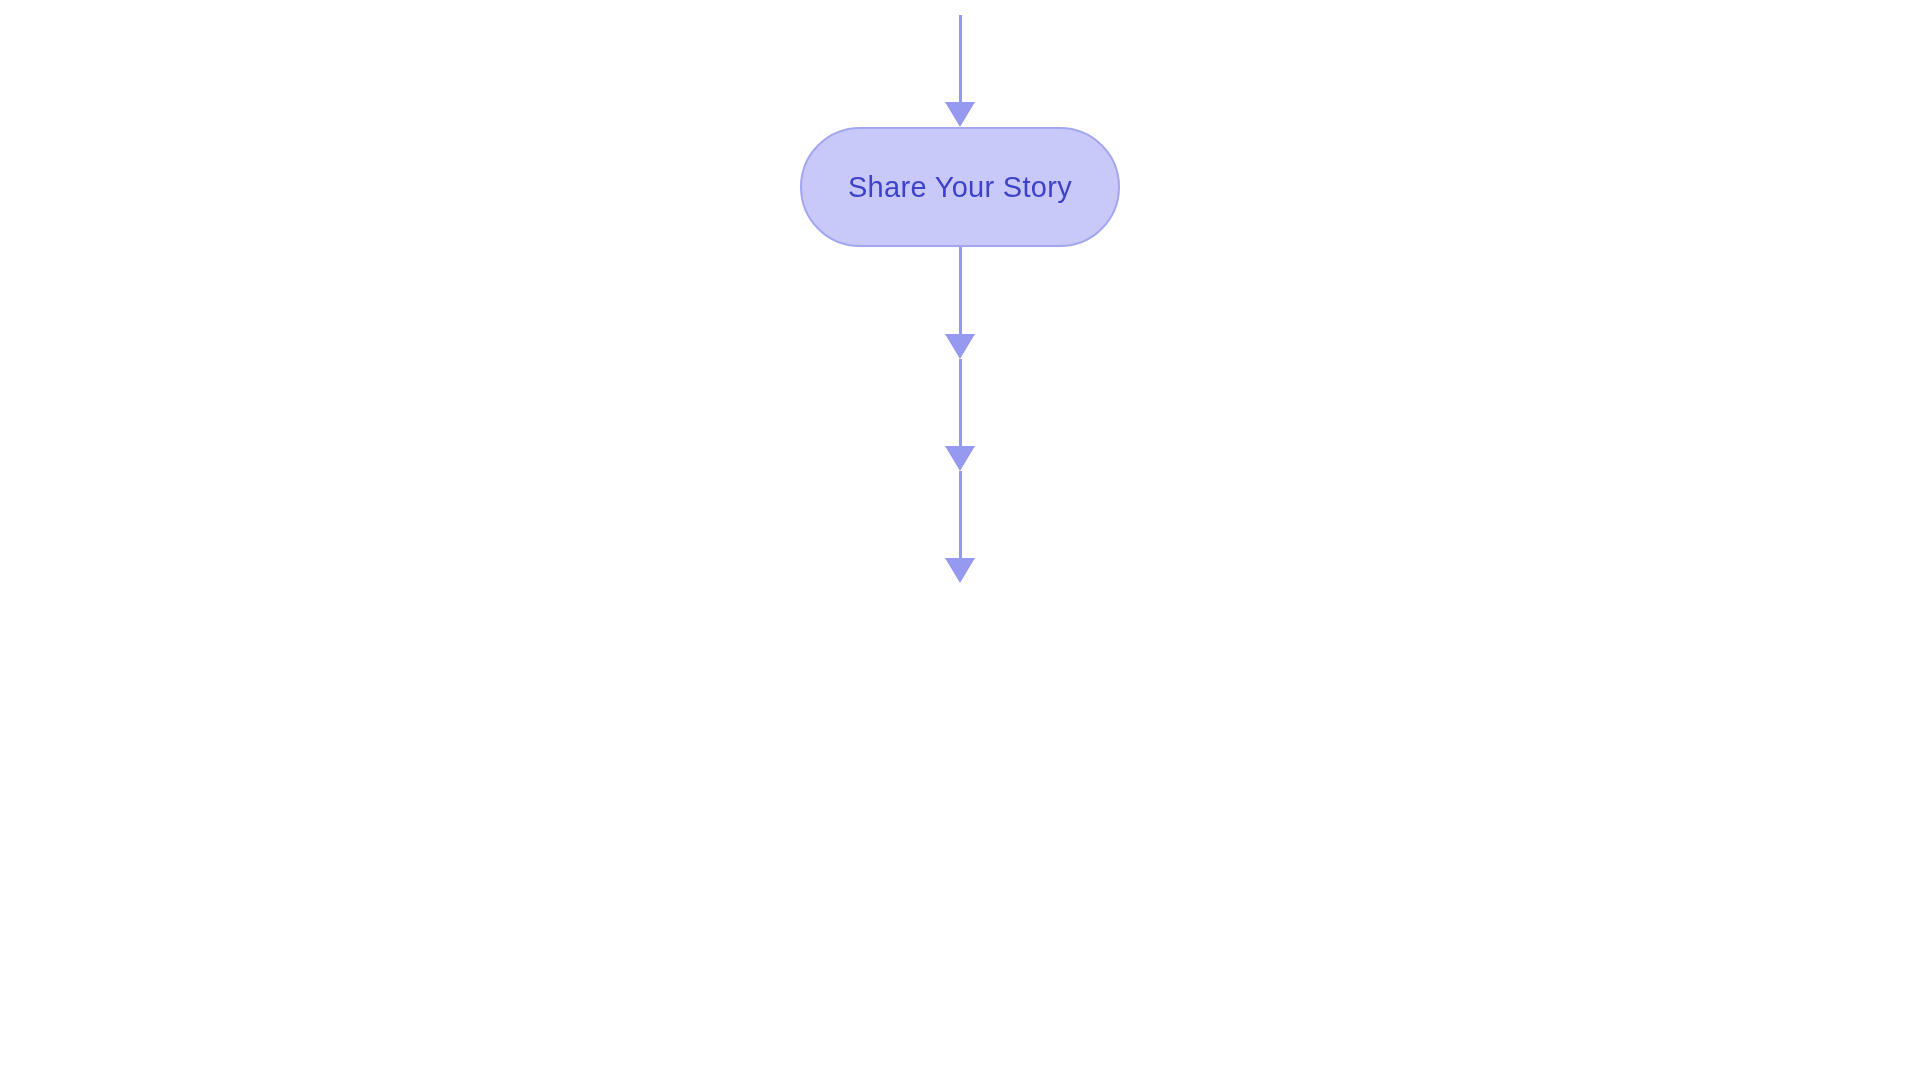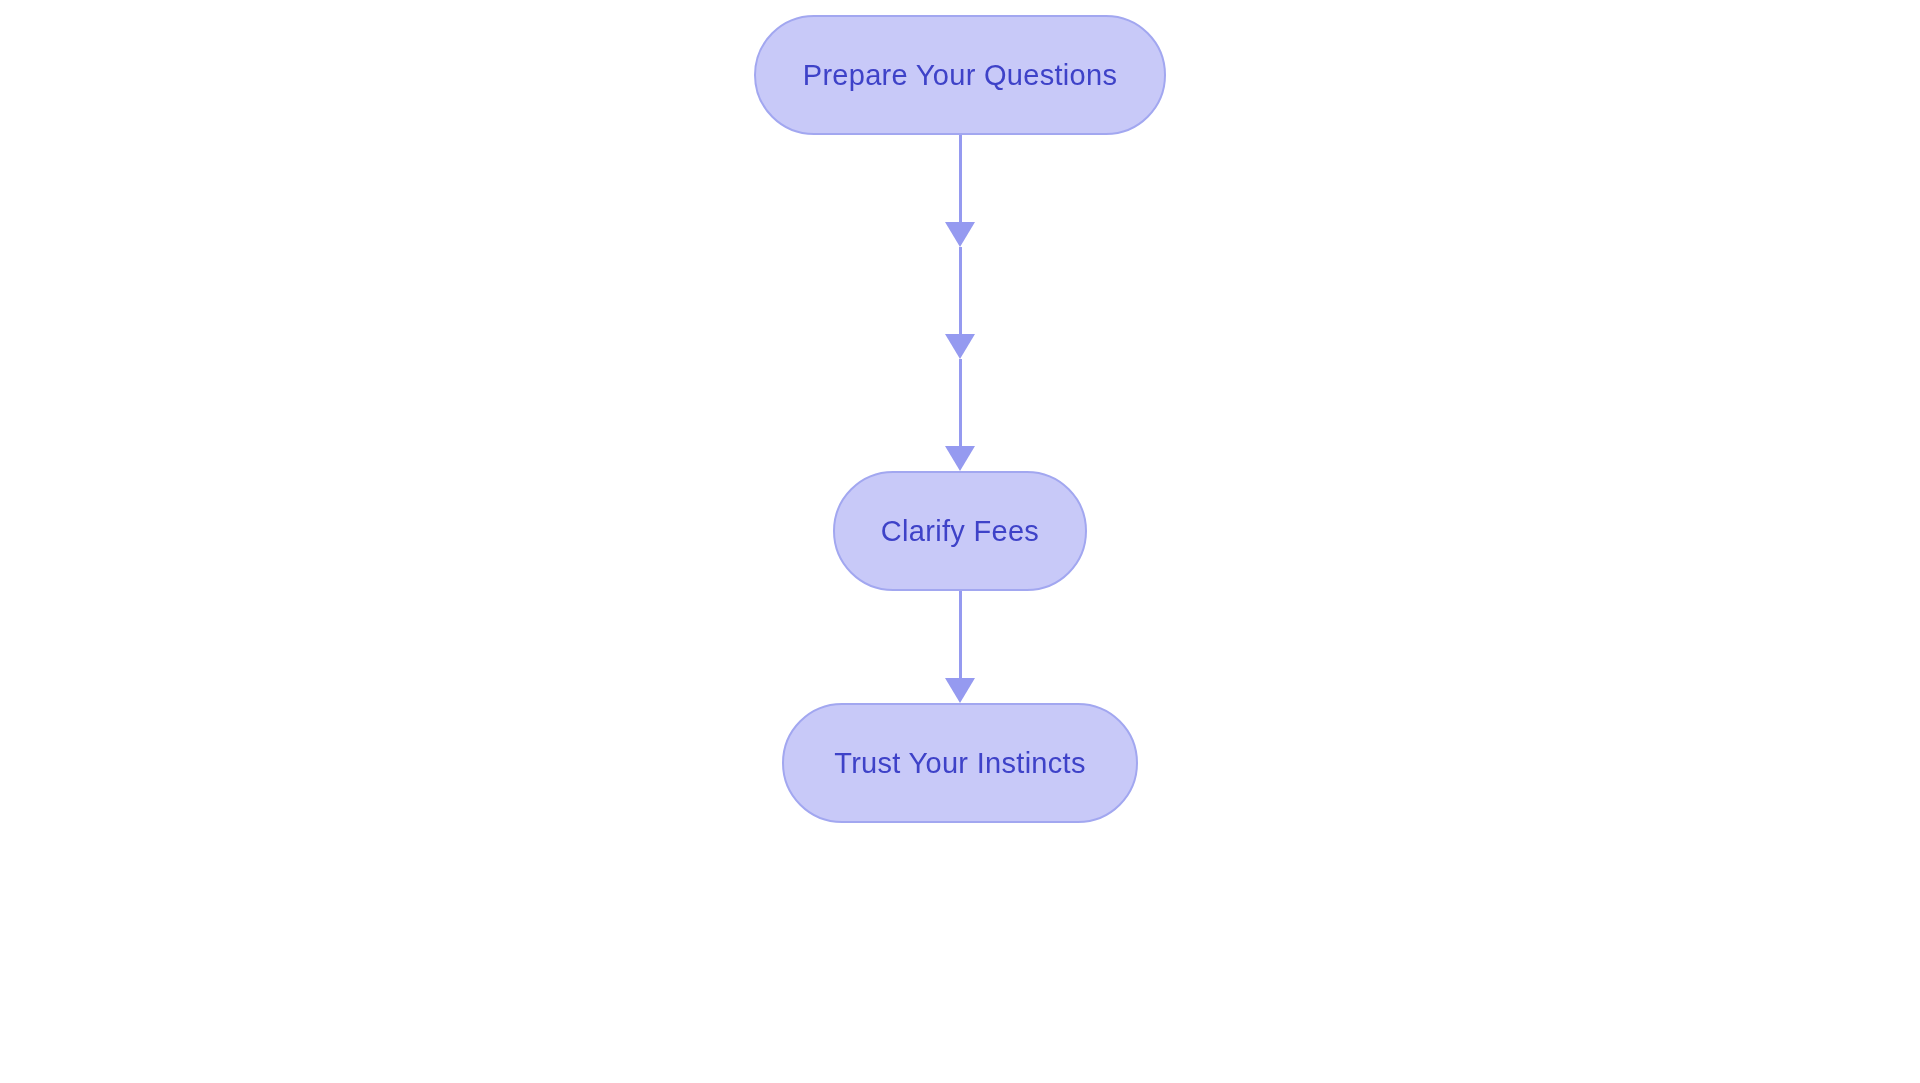--- a/index.html
+++ b/index.html
@@ -64,47 +64,41 @@
     border-left: 15px solid transparent;
     border-right: 15px solid transparent;
     border-top: 25px solid var(--arrow);
   }
 </style>
 </head>
 <body>
 
 <div class="canvas">
 
-  <div class="node node-1">
-    <span class="node-label">Prepare Your Questions</span>
+
+  <div class="arrow">
+    <span class="arrow-line"></span>
+    <span class="arrow-head"></span>
+  </div>
+
+  <div class="node node-2">
+    <span class="node-label">Share Your Story</span>
   </div>
 
   <div class="arrow">
     <span class="arrow-line"></span>
     <span class="arrow-head"></span>
   </div>
 
 
   <div class="arrow">
     <span class="arrow-line"></span>
     <span class="arrow-head"></span>
   </div>
 
 
   <div class="arrow">
     <span class="arrow-line"></span>
     <span class="arrow-head"></span>
   </div>
 
-  <div class="node node-4">
-    <span class="node-label">Clarify Fees</span>
-  </div>
-
-  <div class="arrow">
-    <span class="arrow-line"></span>
-    <span class="arrow-head"></span>
-  </div>
-
-  <div class="node node-5">
-    <span class="node-label">Trust Your Instincts</span>
-  </div>
 
 </div>
 
 </body></html>

